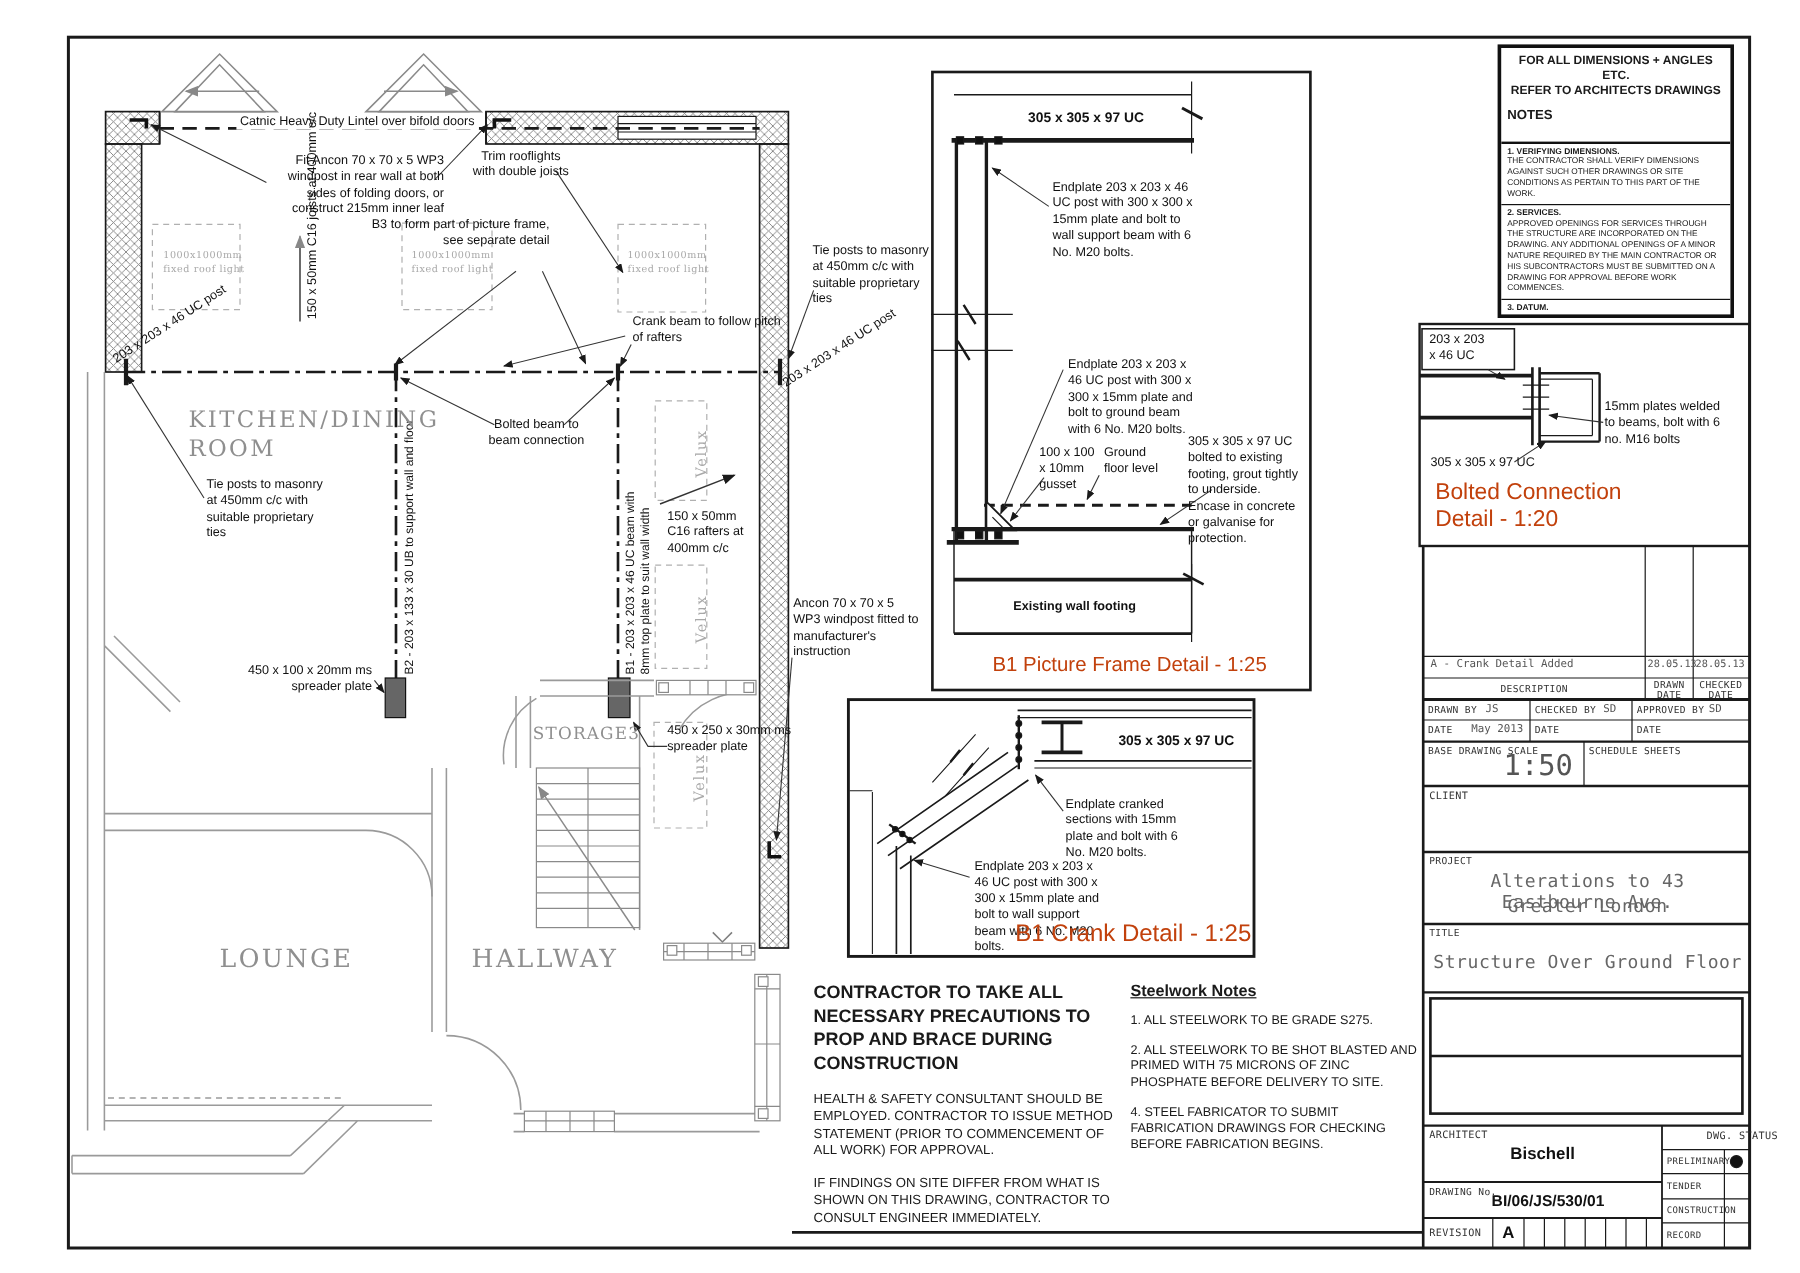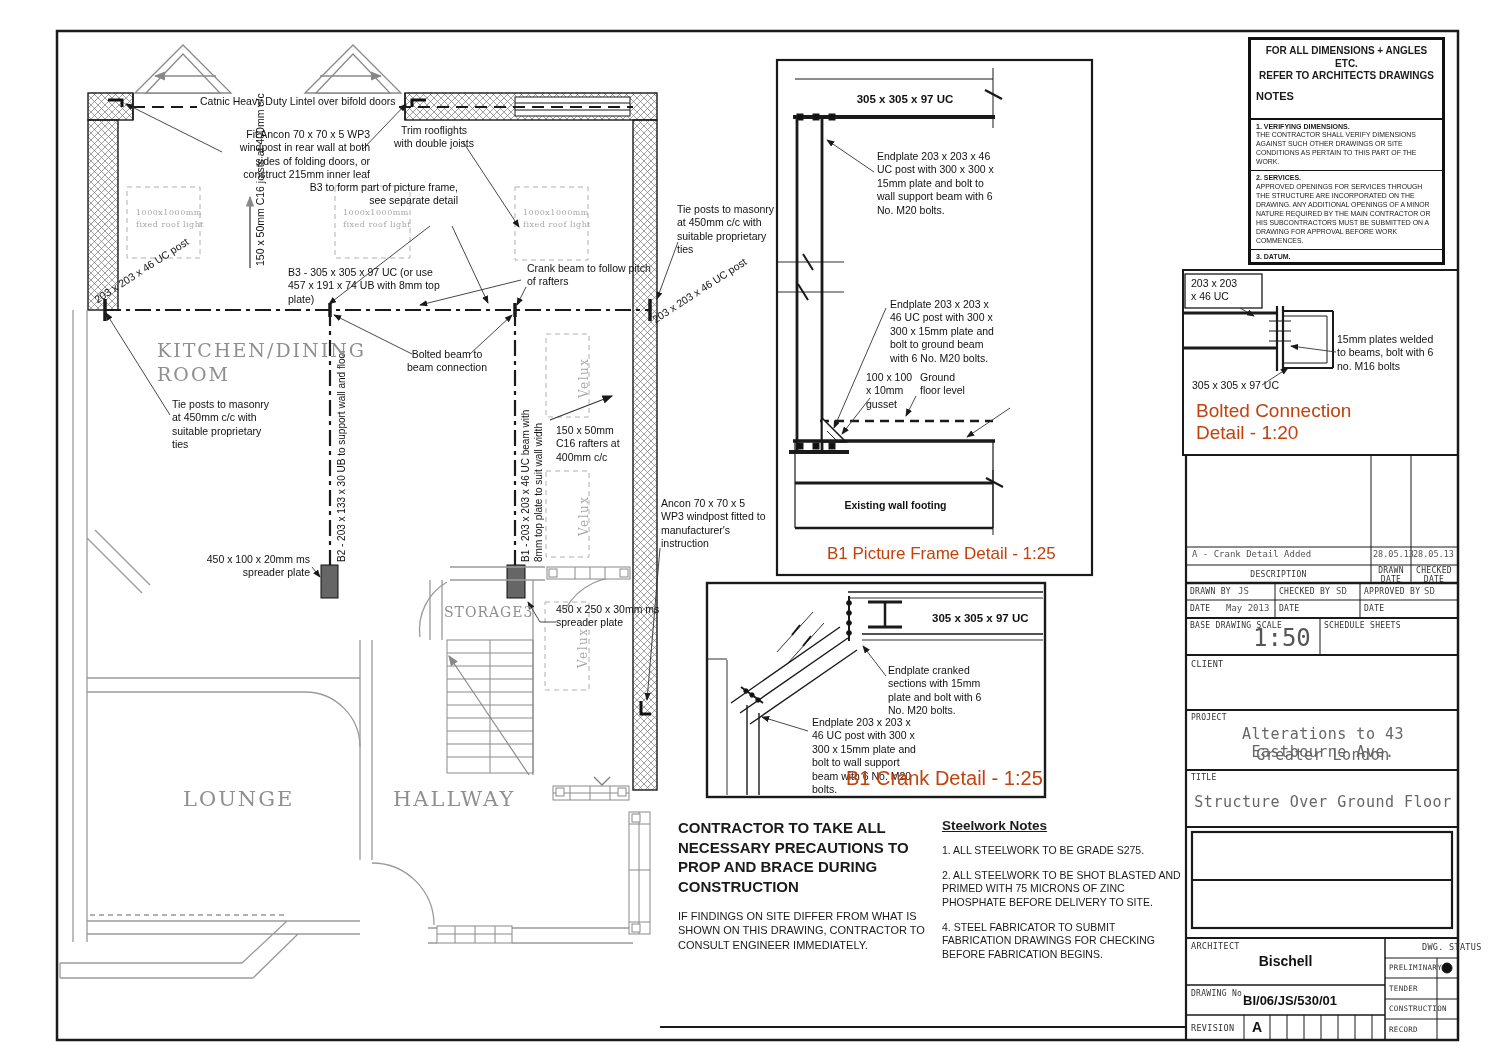--- a/index.html
+++ b/index.html
@@ -268,21 +268,20 @@
   </g>
 </svg>
 
 <div class="lbl wbg" style="left:197px;top:95px;">Catnic Heavy Duty Lintel over bifold doors</div>
 <div class="lbl r" style="left:220px;top:128px;width:150px;text-align:right;">Fit Ancon 70 x 70 x 5 WP3 windpost in rear wall at both sides of folding doors, or construct 215mm inner leaf</div>
 <div class="lbl c" style="left:393px;top:124px;width:82px;">Trim rooflights with double joists</div>
 <div class="lbl r" style="left:290px;top:181px;width:168px;">B3 to form part of picture frame, see separate detail</div>
 <div class="lbl rot90" style="left:254px;top:266px;">150 x 50mm
 C16 joists at
 400mm c/c</div>
-<div class="lbl" style="left:288px;top:266px;width:160px;">B3 - 305 x 305 x 97 UC (or use 457 x 191 x 74 UB with 8mm top plate)</div>
 <div class="lbl" style="left:527px;top:262px;width:125px;">Crank beam to follow pitch of rafters</div>
 <div class="lbl" style="left:677px;top:203px;width:98px;">Tie posts to masonry at 450mm c/c with suitable proprietary ties</div>
 <div class="lbl" style="left:172px;top:398px;width:105px;">Tie posts to masonry at 450mm c/c with suitable proprietary ties</div>
 <div class="lbl rot33" style="left:92px;top:295px;">203 x 203 x
 46 UC post</div>
 <div class="lbl rot33" style="left:650px;top:315px;">203 x 203 x
 46 UC post</div>
 <div class="lbl c" style="left:398px;top:348px;width:98px;">Bolted beam to beam connection</div>
 <div class="lbl rot90" style="left:336px;top:562px;font-size:10px;">B2 - 203 x 133 x 30 UB to support wall and floor</div>
 <div class="lbl rot90" style="left:520px;top:562px;font-size:10px;"><span>B1 - 203 x 203 x 46 UC beam with</span><br><span>8mm top plate to suit wall width</span></div>
@@ -306,20 +305,21 @@
 <div class="lbl room" style="left:157px;top:338px;font-size:19px;"><span>KITCHEN/DINING</span><br><span>ROOM</span></div>
 <div class="lbl room" style="left:183px;top:786px;font-size:21px;">LOUNGE</div>
 <div class="lbl room" style="left:393px;top:786px;font-size:21px;">HALLWAY</div>
 <div class="lbl room" style="left:444px;top:604px;font-size:14px;letter-spacing:1px;">STORAGE3</div>
 
 <div class="lbl b c" style="left:845px;top:92px;width:120px;font-size:11.5px;">305 x 305 x 97 UC</div>
 <div class="lbl" style="left:877px;top:150px;width:118px;">Endplate 203 x 203 x 46 UC post with 300 x 300 x 15mm plate and bolt to wall support beam with 6 No. M20 bolts.</div>
 <div class="lbl" style="left:890px;top:298px;width:108px;">Endplate 203 x 203 x 46 UC post with 300 x 300 x 15mm plate and bolt to ground beam with 6 No. M20 bolts.</div>
 <div class="lbl" style="left:866px;top:371px;width:52px;">100 x 100 x 10mm gusset</div>
 <div class="lbl" style="left:920px;top:371px;width:50px;">Ground floor level</div>
+<div class="lbl" style="left:990px;top:362px;width:94px;">305 x 305 x 97 UC bolted to existing footing, grout tightly to underside. Encase in concrete or galvanise for protection.</div>
 <div class="lbl c b" style="left:838px;top:499px;width:115px;">Existing wall footing</div>
 <div class="lbl dtitle" style="left:827px;top:543px;">B1 Picture Frame Detail - 1:25</div>
 
 <div class="lbl b" style="left:932px;top:611px;font-size:11.5px;">305 x 305 x 97 UC</div>
 <div class="lbl" style="left:888px;top:664px;width:102px;">Endplate cranked sections with 15mm plate and bolt with 6 No. M20 bolts.</div>
 <div class="lbl" style="left:812px;top:716px;width:110px;">Endplate 203 x 203 x 46 UC post with 300 x 300 x 15mm plate and bolt to wall support beam with 6 No. M20 bolts.</div>
 <div class="lbl dtitle" style="left:846px;top:766px;font-size:20px;">B1 Crank Detail - 1:25</div>
 
 <div class="lbl" style="left:1191px;top:277px;width:70px;">203 x 203
 x 46 UC</div>
@@ -393,20 +393,21 @@
 <div class="cadlbl" style="left:1389px;top:984px;font-size:7.5px;">TENDER</div>
 <div class="cadlbl" style="left:1389px;top:1004px;font-size:7.5px;">CONSTRUCTION</div>
 <div class="cadlbl" style="left:1389px;top:1025px;font-size:7.5px;">RECORD</div>
 <div class="cadlbl" style="left:1191px;top:989px;">DRAWING No.</div>
 <div class="lbl b c" style="left:1210px;top:993px;width:160px;font-size:13px;">BI/06/JS/530/01</div>
 <div class="cadlbl" style="left:1191px;top:1023px;font-size:8.5px;">REVISION</div>
 <div class="lbl b c" style="left:1244px;top:1019px;width:26px;font-size:14px;">A</div>
 
 <div class="contract">
   <h1>CONTRACTOR TO TAKE ALL NECESSARY PRECAUTIONS TO PROP AND BRACE DURING CONSTRUCTION</h1>
+  <p>HEALTH &amp; SAFETY CONSULTANT SHOULD BE EMPLOYED. CONTRACTOR TO ISSUE METHOD STATEMENT (PRIOR TO COMMENCEMENT OF ALL WORK) FOR APPROVAL.</p>
   <p>IF FINDINGS ON SITE DIFFER FROM WHAT IS SHOWN ON THIS DRAWING, CONTRACTOR TO CONSULT ENGINEER IMMEDIATELY.</p>
 </div>
 <div class="steel">
   <h2>Steelwork Notes</h2>
   <p>1. ALL STEELWORK TO BE GRADE S275.</p>
   <p>2. ALL STEELWORK TO BE SHOT BLASTED AND PRIMED WITH 75 MICRONS OF ZINC PHOSPHATE BEFORE DELIVERY TO SITE.</p>
   <p>4. STEEL FABRICATOR TO SUBMIT FABRICATION DRAWINGS FOR CHECKING BEFORE FABRICATION BEGINS.</p>
 </div>
 
 </div>

